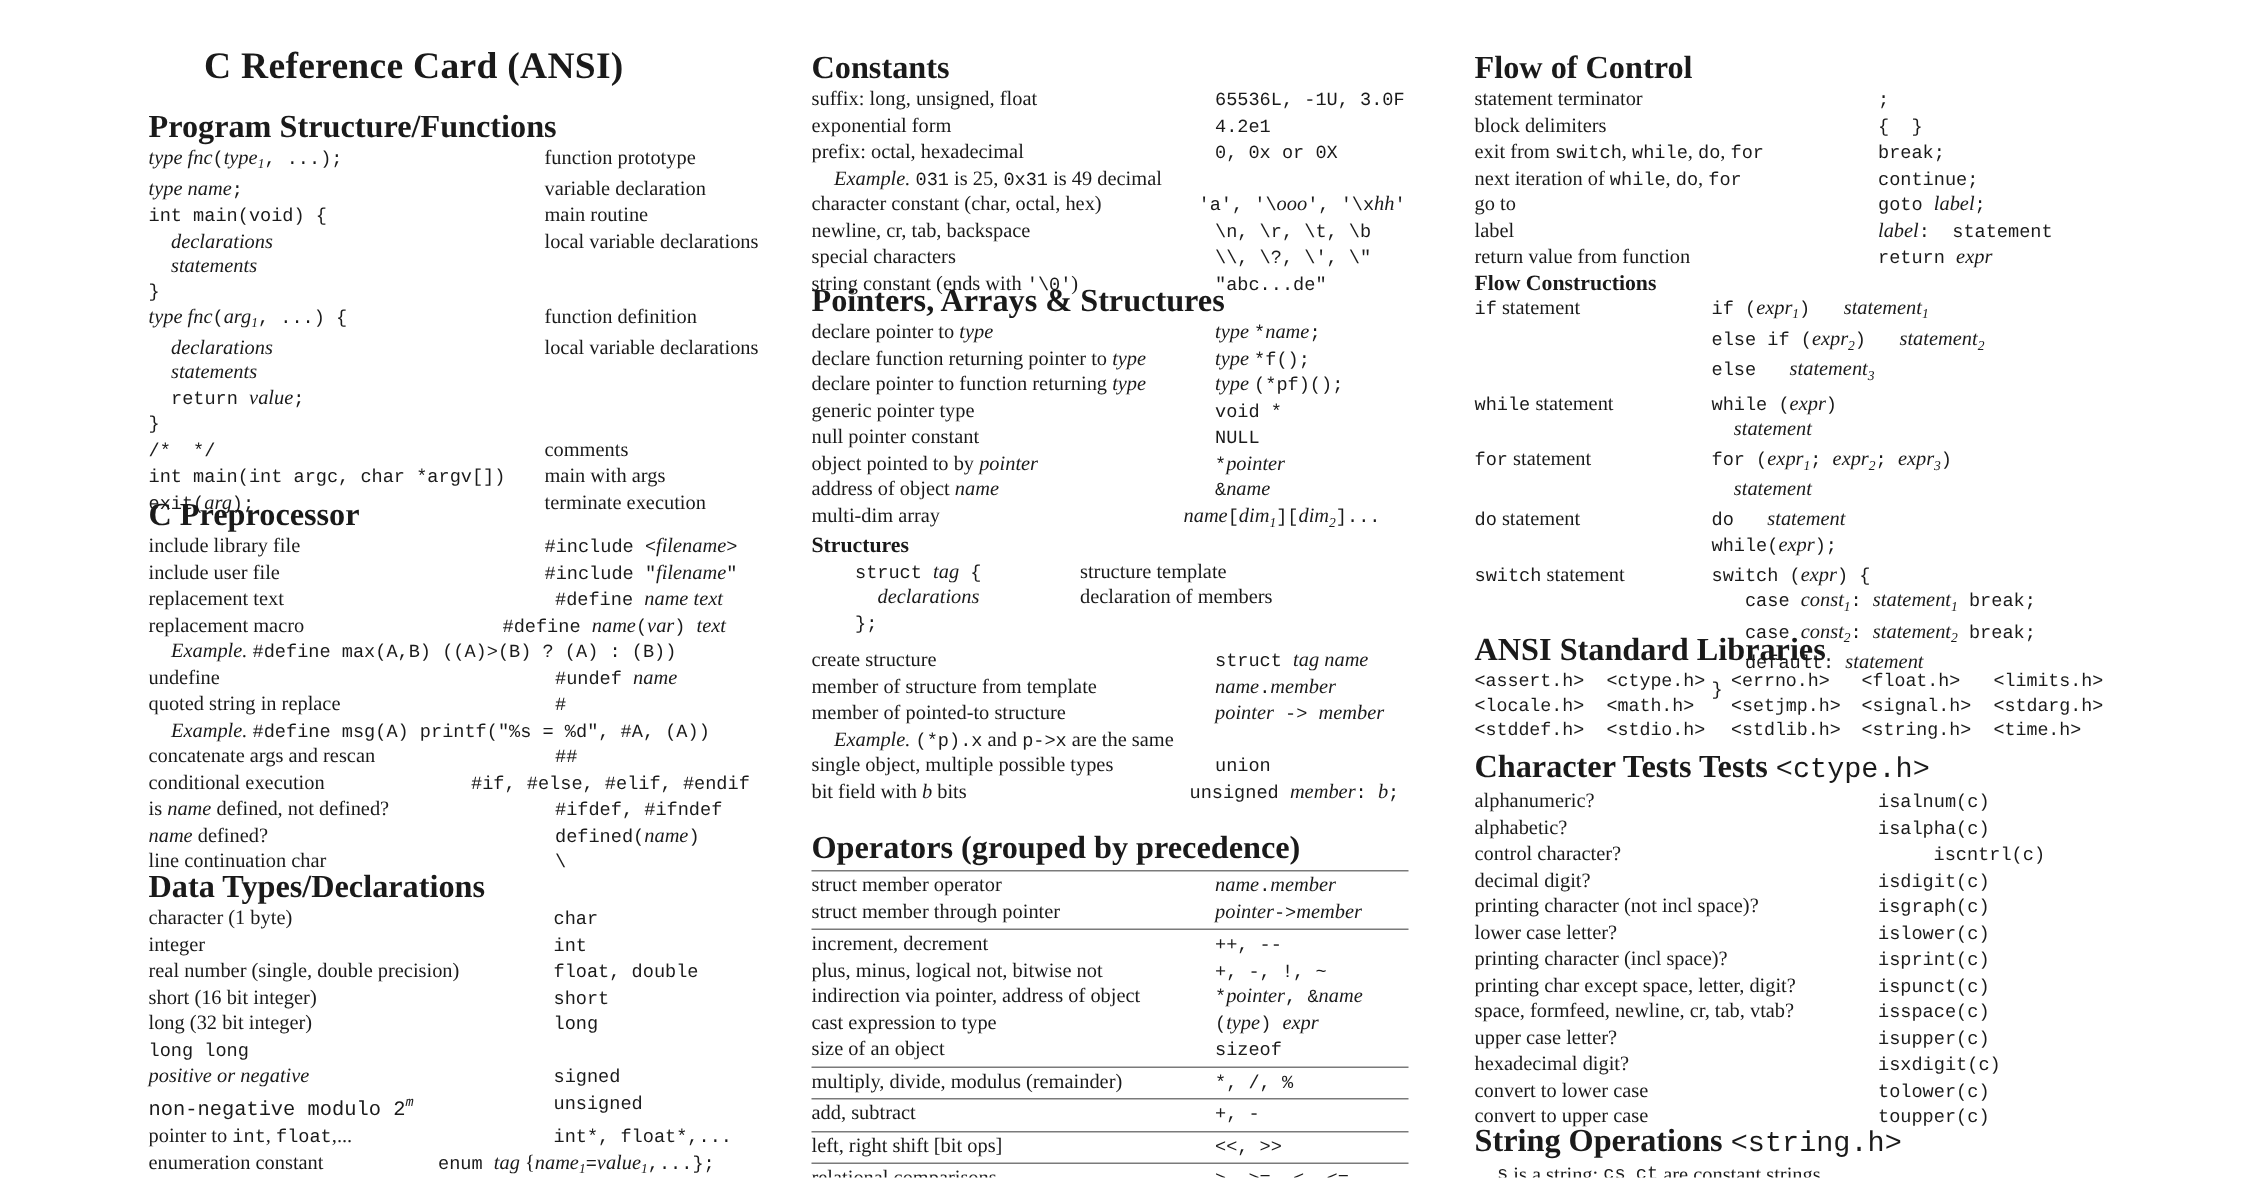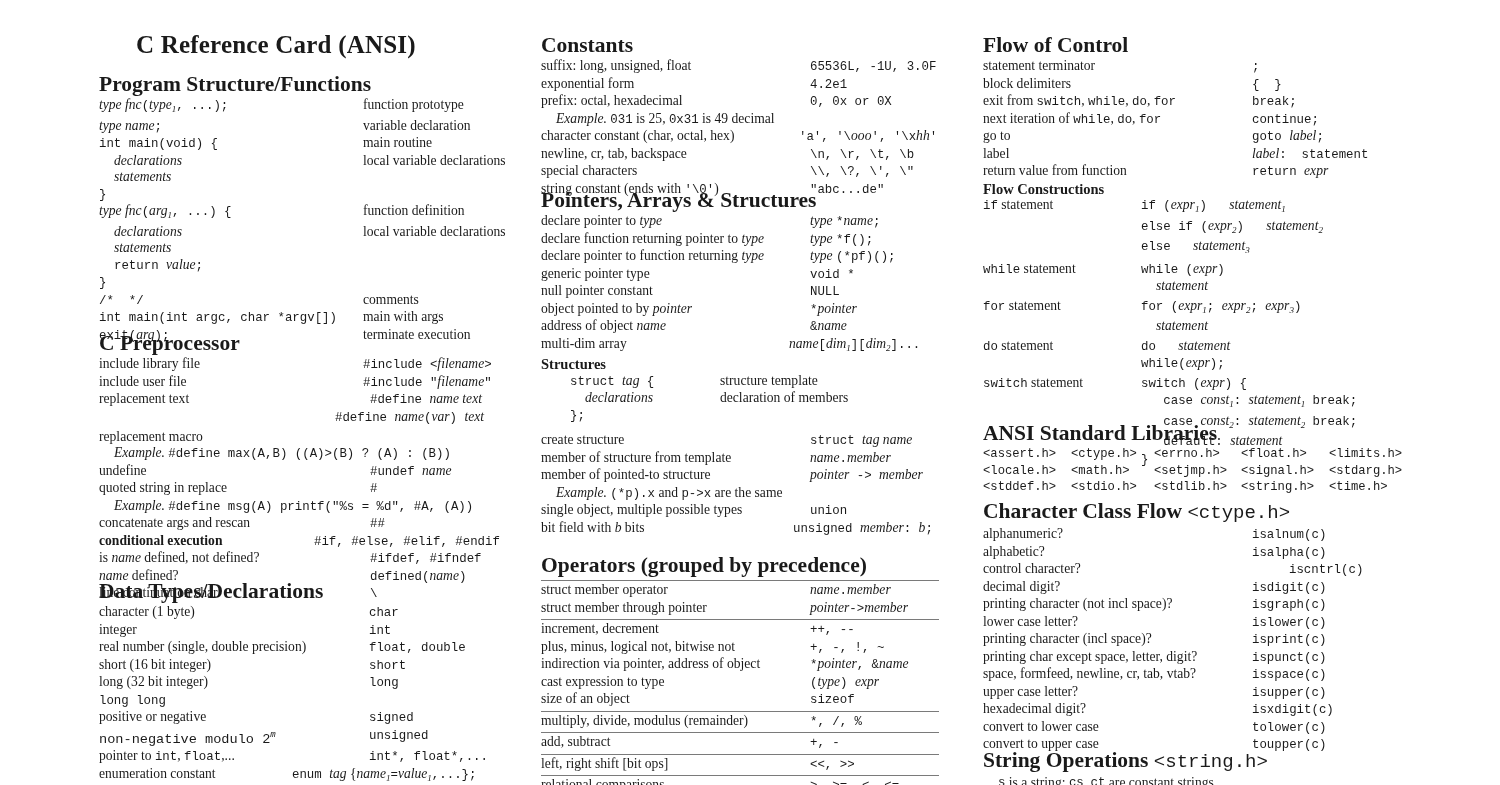--- a/index.html
+++ b/index.html
@@ -105,21 +105,21 @@
         </div>
         <div class="row">
           <div class="l" style="width: 264px;"><span style="white-space: pre;">include user file</span></div>
           <div class="r"><span class="mono" style="white-space: pre;">#include "</span><span class="it" style="white-space: pre;">filename</span><span class="mono" style="white-space: pre;">"</span></div>
         </div>
         <div class="row">
           <div class="l" style="width: 271px;"><span style="white-space: pre;">replacement text</span></div>
           <div class="r"><span class="mono" style="white-space: pre;">#define </span><span class="it" style="white-space: pre;">name text</span></div>
         </div>
         <div class="row">
-          <div class="l" style="width: 236px; margin-top: 20px;"><span style="white-space: pre;">replacement macro</span></div>
+          <div class="l" style="width: 236px;"><span style="white-space: pre;">replacement macro</span></div>
           <div class="r"><span class="mono" style="white-space: pre;">#define </span><span class="it" style="white-space: pre;">name</span><span class="mono" style="white-space: pre;">(</span><span class="it" style="white-space: pre;">var</span><span class="mono" style="white-space: pre;">) </span><span class="it" style="white-space: pre;">text</span></div>
         </div>
         <div class="row">
           <div class="l" style="width: auto; padding-left: 15px; box-sizing: border-box;"><span class="it" style="white-space: pre;">Example. </span><span class="mono" style="white-space: pre;">#define max(A,B) ((A)&gt;(B) ? (A) : (B))</span></div>
           <div class="r"></div>
         </div>
         <div class="row">
           <div class="l" style="width: 271px;"><span style="white-space: pre;">undefine</span></div>
           <div class="r"><span class="mono" style="white-space: pre;">#undef </span><span class="it" style="white-space: pre;">name</span></div>
         </div>
@@ -129,21 +129,21 @@
         </div>
         <div class="row">
           <div class="l" style="width: auto; padding-left: 15px; box-sizing: border-box;"><span class="it" style="white-space: pre;">Example. </span><span class="mono" style="white-space: pre;">#define msg(A) printf("%s = %d", #A, (A))</span></div>
           <div class="r"></div>
         </div>
         <div class="row">
           <div class="l" style="width: 271px;"><span style="white-space: pre;">concatenate args and rescan</span></div>
           <div class="r"><span class="mono" style="white-space: pre;">##</span></div>
         </div>
         <div class="row">
-          <div class="l" style="width: 215px; font-weight: bold;"><span style="white-space: pre;">conditional execution</span></div>
+          <div class="l" style="width: 215px;"><span style="white-space: pre;">conditional execution</span></div>
           <div class="r"><span class="mono" style="white-space: pre;">#if, #else, #elif, #endif</span></div>
         </div>
         <div class="row">
           <div class="l" style="width: 271px;"><span style="white-space: pre;">is </span><span class="it" style="white-space: pre;">name</span><span style="white-space: pre;"> defined, not defined?</span></div>
           <div class="r"><span class="mono" style="white-space: pre;">#ifdef, #ifndef</span></div>
         </div>
         <div class="row">
           <div class="l" style="width: 271px;"><span class="it" style="white-space: pre;">name</span><span style="white-space: pre;"> defined?</span></div>
           <div class="r"><span class="mono" style="white-space: pre;">defined(</span><span class="it" style="white-space: pre;">name</span><span class="mono" style="white-space: pre;">)</span></div>
         </div>
@@ -174,21 +174,21 @@
           <div class="r"><span class="mono" style="white-space: pre;">short</span></div>
         </div>
         <div class="row">
           <div class="l" style="width: 270px;"><span style="white-space: pre;">long (32 bit integer)</span></div>
           <div class="r"><span class="mono" style="white-space: pre;">long</span></div>
         </div>
         <div class="row">
           <div class="r"><span class="mono" style="white-space: pre;">long long</span></div>
         </div>
         <div class="row">
-          <div class="l" style="width: 270px;"><span style="white-space: pre;">positive or negative</span></div>
+          <div class="l" style="width: 270px; font-style: italic;"><span style="white-space: pre;">positive or negative</span></div>
           <div class="r"><span class="mono" style="white-space: pre;">signed</span></div>
         </div>
         <div class="row">
           <div class="l" style="width: 270px; font-family: Liberation Mono, monospace;"><span style="white-space: pre;">non-negative modulo 2</span><span class="sup it" style="white-space: pre;">m</span></div>
           <div class="r"><span class="mono" style="white-space: pre;">unsigned</span></div>
         </div>
         <div class="row">
           <div class="l" style="width: 270px;"><span style="white-space: pre;">pointer to </span><span class="mono" style="white-space: pre;">int</span><span style="white-space: pre;">, </span><span class="mono" style="white-space: pre;">float</span><span style="white-space: pre;">,...</span></div>
           <div class="r"><span class="mono" style="white-space: pre;">int*, float*,...</span></div>
         </div>
@@ -473,21 +473,21 @@
         <span>&lt;stdarg.h&gt;</span>
         <span>&lt;stddef.h&gt;</span>
         <span>&lt;stdio.h&gt;</span>
         <span>&lt;stdlib.h&gt;</span>
         <span>&lt;string.h&gt;</span>
         <span>&lt;time.h&gt;</span>
       </div>
   </div>
 
   <div class="sec" style="top:498px;">
-    <h2><span>Character Class Flow</span>&nbsp;<span class="mono">&lt;ctype.h&gt;</span></h2>
+    <h2><span>Character Tests Tests</span>&nbsp;<span class="mono">&lt;ctype.h&gt;</span></h2>
     <div>
         <div class="row">
           <div class="l" style="width: 269px;"><span style="white-space: pre;">alphanumeric?</span></div>
           <div class="r"><span class="mono" style="white-space: pre;">isalnum(c)</span></div>
         </div>
         <div class="row">
           <div class="l" style="width: 269px;"><span style="white-space: pre;">alphabetic?</span></div>
           <div class="r"><span class="mono" style="white-space: pre;">isalpha(c)</span></div>
         </div>
         <div class="row">

